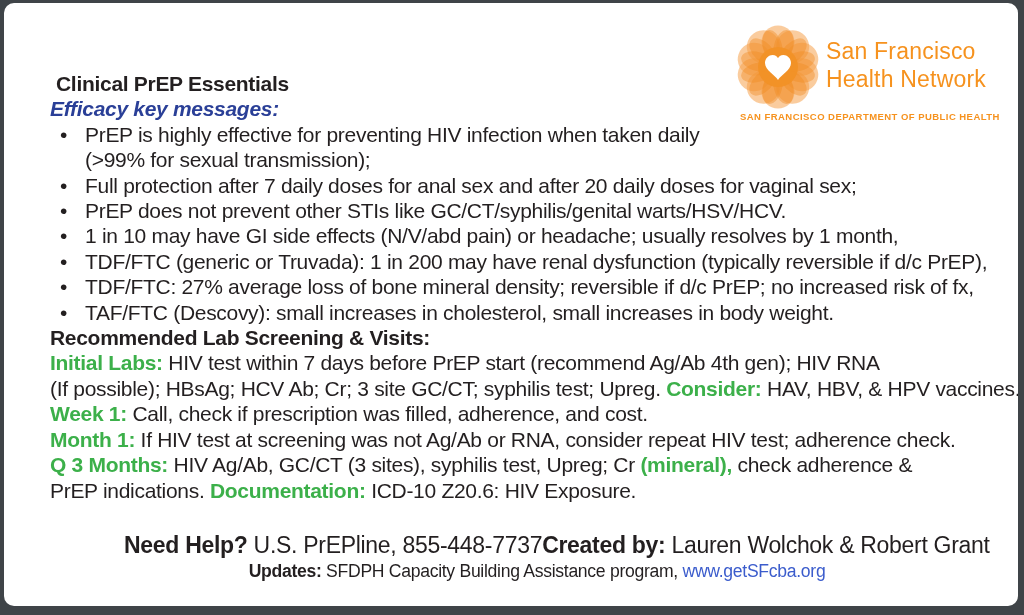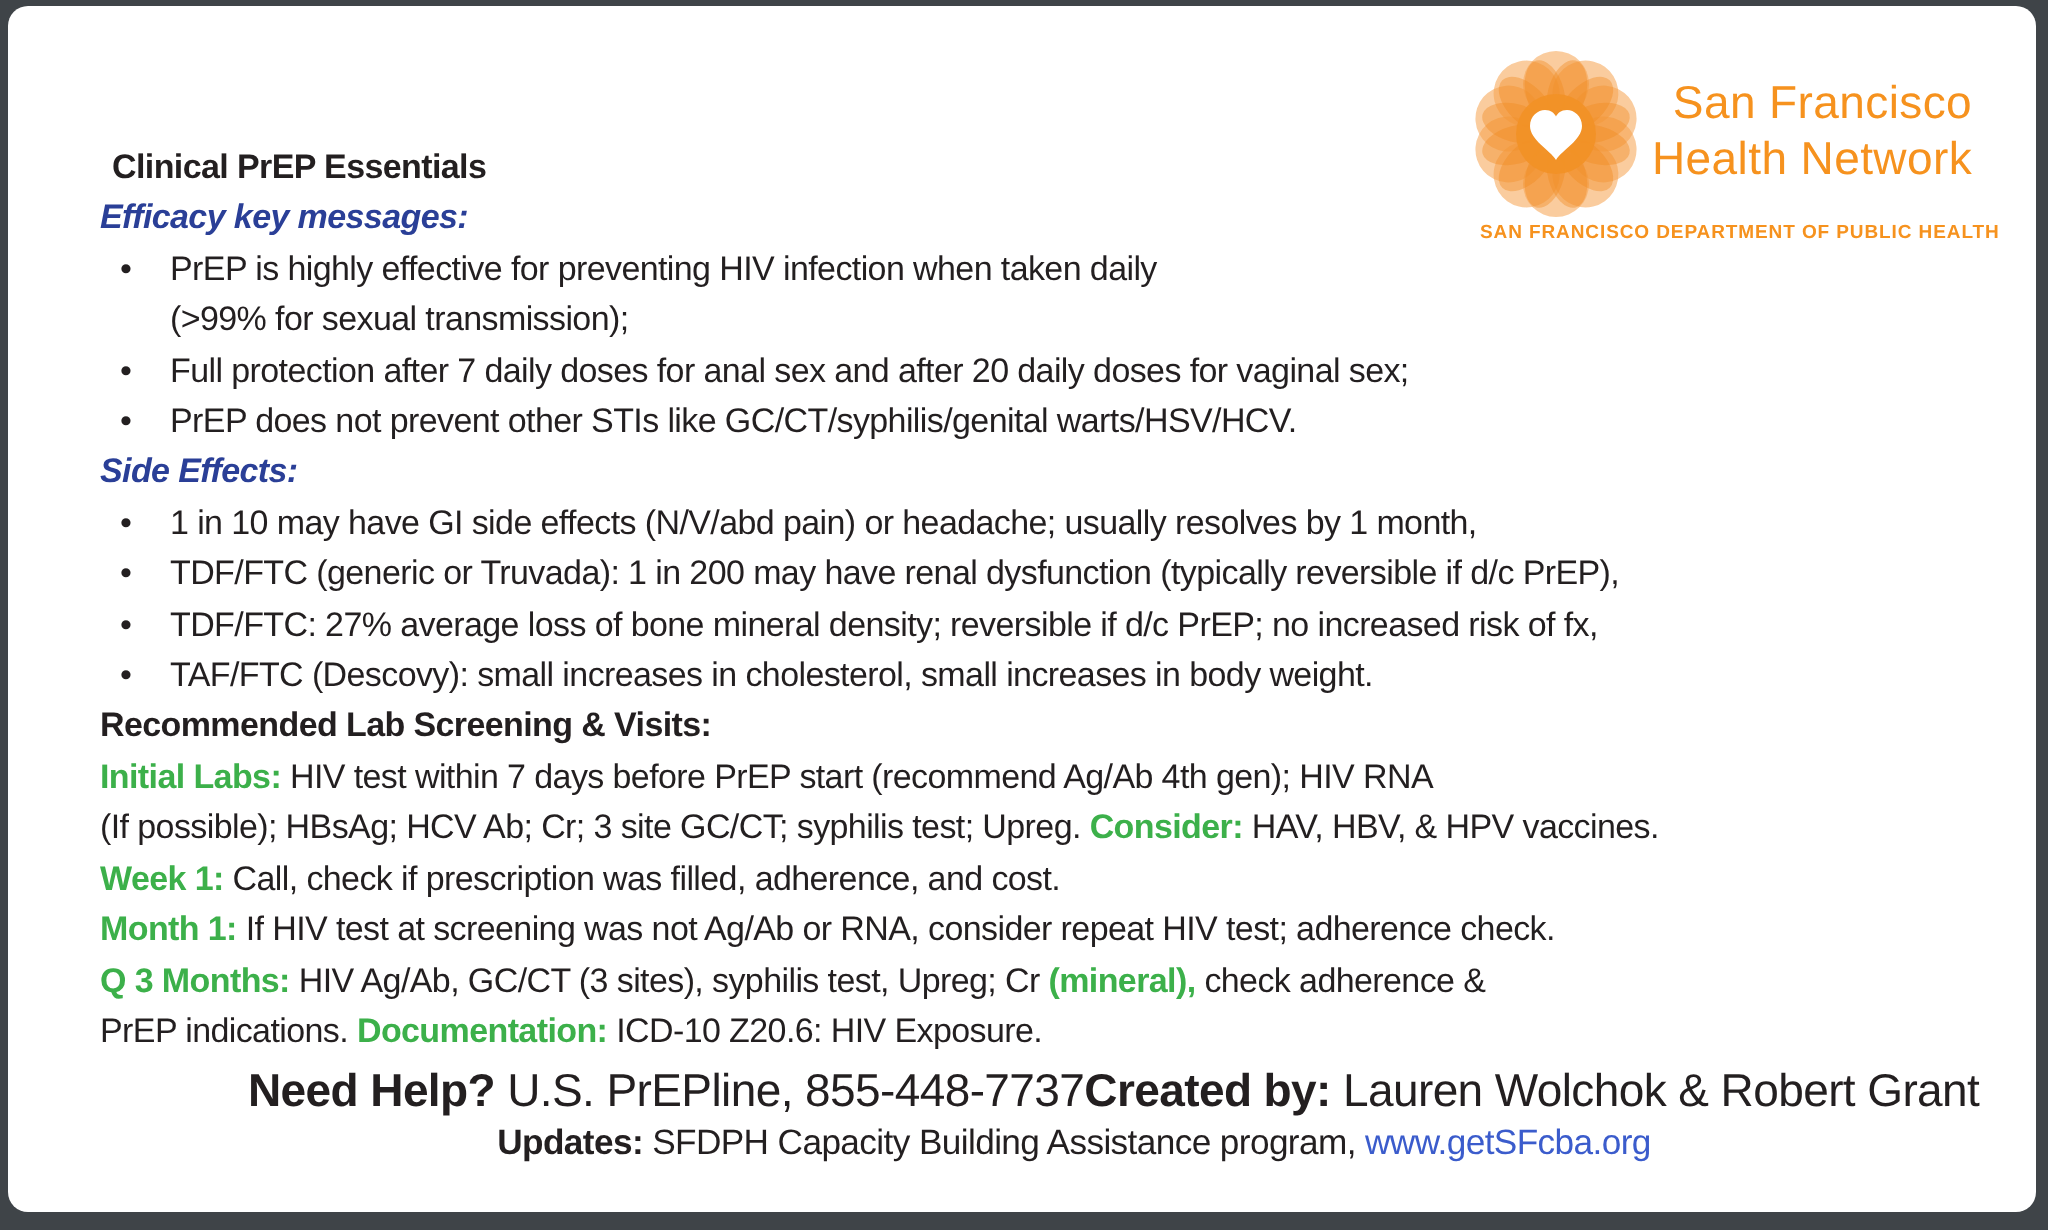--- a/index.html
+++ b/index.html
@@ -18,34 +18,34 @@
     background: #FFFFFF;
     border-radius: 10px;
     overflow: hidden;
   }
   
   .logo-block { position: absolute; left: 720px; top: 16px; width: 290px; height: 115px; }
   .flower { position: absolute; left: 10px; top: 4px; }
   .brand-text {
     position: absolute; left: 102px; top: 18px;
     color: #F6921E; font-size: 23px; line-height: 28px;
-    letter-spacing: 0.2px; font-weight: normal; white-space: nowrap; text-align: right;
+    letter-spacing: 0.2px; font-weight: normal; white-space: nowrap;
   }
   .tagline {
     position: absolute; left: 16px; top: 92px;
     color: #F6921E; font-size: 9.5px; font-weight: bold;
     letter-spacing: 0.45px; white-space: nowrap;
   }
   
   .content {
     position: absolute; left: 0; top: 0; width: 100%;
     padding-top: 68px;
   }
   .line {
-    font-size: 17px; line-height: 25.4px;
+    font-size: 21px; line-height: 25.4px;
     letter-spacing: -0.3px; white-space: nowrap;
     color: #231F20;
   }
   .line.title  { padding-left: 52px; }
   .line.plain  { padding-left: 46px; }
   .line.bullet, .line.bullet-cont { padding-left: 46px; }
   .bullet-marker { display: inline-block; width: 35px; padding-left: 10px; }
   .bullet-spacer { display: inline-block; width: 35px; }
   .seg-b    { font-weight: bold; color: #231F20; }
   .seg-blue { font-weight: bold; color: #2A3F97; font-style: italic; }
@@ -108,21 +108,20 @@
       <div class="tagline">SAN FRANCISCO DEPARTMENT OF PUBLIC HEALTH</div>
     </div>
 
     <div class="content">
         <div class="line title"><span class="seg-b">Clinical PrEP Essentials</span></div>
         <div class="line plain"><span class="seg-blue">Efficacy key messages:</span></div>
         <div class="line bullet"><span class="bullet-marker">•</span><span class="seg-r">PrEP is highly effective for preventing HIV infection when taken daily</span></div>
         <div class="line bullet-cont"><span class="bullet-spacer"></span><span class="seg-r">(&gt;99% for sexual transmission);</span></div>
         <div class="line bullet"><span class="bullet-marker">•</span><span class="seg-r">Full protection after 7 daily doses for anal sex and after 20 daily doses for vaginal sex;</span></div>
         <div class="line bullet"><span class="bullet-marker">•</span><span class="seg-r">PrEP does not prevent other STIs like GC/CT/syphilis/genital warts/HSV/HCV.</span></div>
-        <div class="line plain"><span class="seg-blue">Side Effects:</span></div>
         <div class="line bullet"><span class="bullet-marker">•</span><span class="seg-r">1 in 10 may have GI side effects (N/V/abd pain) or headache; usually resolves by 1 month,</span></div>
         <div class="line bullet"><span class="bullet-marker">•</span><span class="seg-r">TDF/FTC (generic or Truvada): 1 in 200 may have renal dysfunction (typically reversible if d/c PrEP),</span></div>
         <div class="line bullet"><span class="bullet-marker">•</span><span class="seg-r">TDF/FTC: 27% average loss of bone mineral density; reversible if d/c PrEP; no increased risk of fx,</span></div>
         <div class="line bullet"><span class="bullet-marker">•</span><span class="seg-r">TAF/FTC (Descovy): small increases in cholesterol, small increases in body weight.</span></div>
         <div class="line plain"><span class="seg-b">Recommended Lab Screening &amp; Visits:</span></div>
         <div class="line plain"><span class="seg-green">Initial Labs:</span><span class="seg-r"> HIV test within 7 days before PrEP start (recommend Ag/Ab 4th gen); HIV RNA</span></div>
         <div class="line plain"><span class="seg-r">(If possible); HBsAg; HCV Ab; Cr; 3 site GC/CT; syphilis test; Upreg. </span><span class="seg-green">Consider:</span><span class="seg-r"> HAV, HBV, &amp; HPV vaccines.</span></div>
         <div class="line plain"><span class="seg-green">Week 1:</span><span class="seg-r"> Call, check if prescription was filled, adherence, and cost.</span></div>
         <div class="line plain"><span class="seg-green">Month 1:</span><span class="seg-r"> If HIV test at screening was not Ag/Ab or RNA, consider repeat HIV test; adherence check.</span></div>
         <div class="line plain"><span class="seg-green">Q 3 Months:</span><span class="seg-r"> HIV Ag/Ab, GC/CT (3 sites), syphilis test, Upreg; Cr </span><span class="seg-green">(mineral),</span><span class="seg-r"> check adherence &amp;</span></div>

